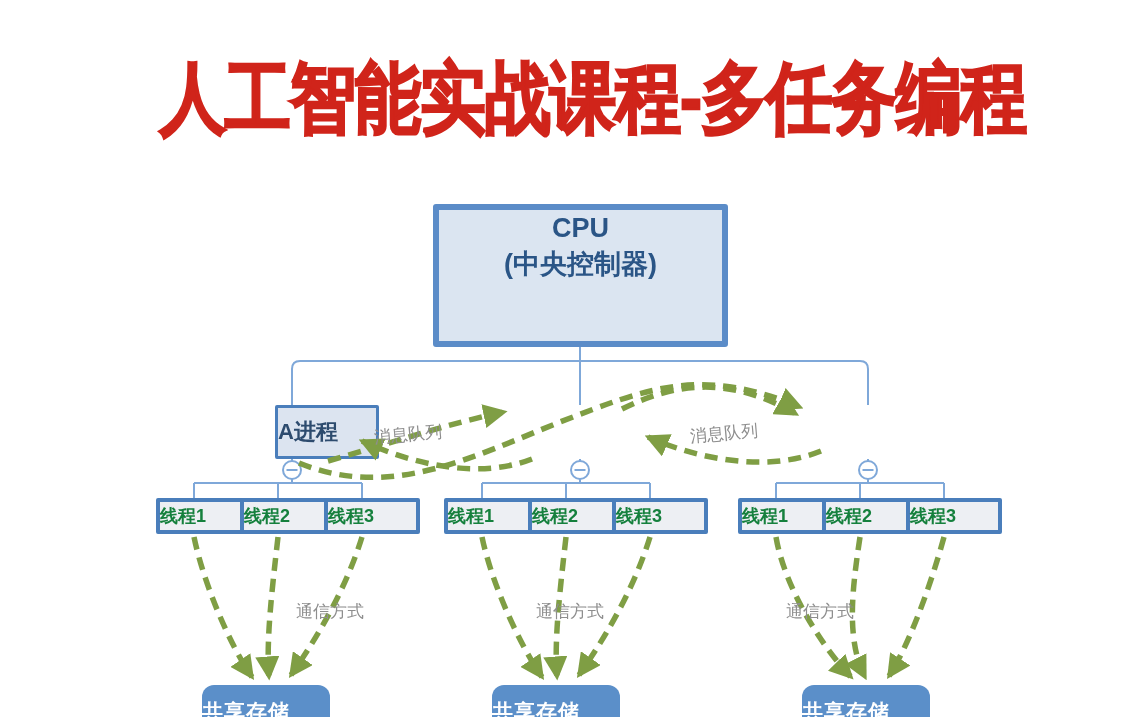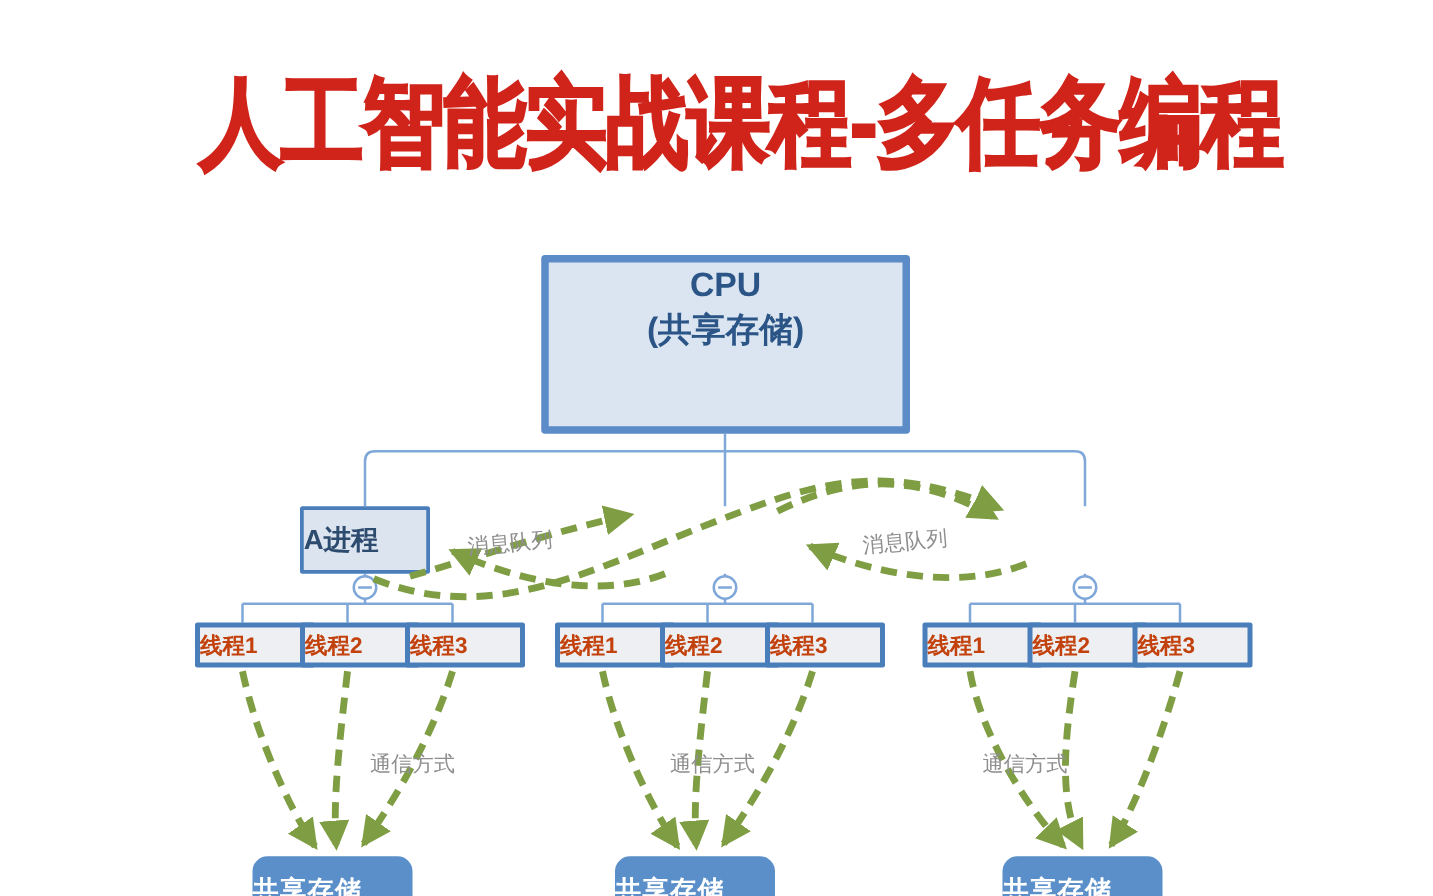--- a/index.html
+++ b/index.html
@@ -20,27 +20,27 @@
     box-sizing:border-box;text-align:center;
   }
   .cpu-box{
     left:433px;top:204px;width:295px;height:143px;
     background:#dbe5f1;border:6px solid #5b8cc8;border-radius:3px;
     flex-direction:column;color:#2a5586;font-weight:bold;font-size:27px;line-height:1.35;
   }
   .process-box{
     top:405px;width:104px;height:54px;
     background:#dce4f0;border:3px solid #4a7ebb;border-radius:2px;
-    color:#2d4b6e;font-weight:bold;font-size:22px;
+    color:#2d4b6e;font-weight:bold;font-size:22px;margin-left:35px;
   }
   .proc-a{left:240px;} .proc-b{left:528px;} .proc-c{left:816px;}
   .thread-box{
     top:498px;width:96px;height:36px;
     background:#edeff3;border:4px solid #4a7ebb;border-radius:2px;
-    color:#c2410c;font-weight:bold;font-size:18px;
+    color:#15803d;font-weight:bold;font-size:18px;
   }
   .storage-box{
     top:685px;width:128px;height:78px;
     background:#5b8fc9;border-radius:12px;
     color:#ffffff;font-weight:bold;font-size:21px;
     align-items:flex-start;padding-top:13px;letter-spacing:1px;
   }
   .stor-a{left:202px;} .stor-b{left:492px;} .stor-c{left:802px;}
   .gray-label{
     position:absolute;width:96px;text-align:center;
@@ -71,21 +71,21 @@
     </g>
     <g stroke="#7fa8d9" stroke-width="2">
       <path d="M286.5 470 H297.5"></path>
       <path d="M574.5 470 H585.5"></path>
       <path d="M862.5 470 H873.5"></path>
     </g>
   </svg>
 
   <div class="node cpu-box">
     <div>CPU</div>
-    <div>(共享存储)</div>
+    <div>(中央控制器)</div>
   </div>
 
   <div class="node process-box proc-a">A进程</div>
 
   <div class="node thread-box" style="left:156px">线程1</div>
   <div class="node thread-box" style="left:240px">线程2</div>
   <div class="node thread-box" style="left:324px">线程3</div>
 
   <div class="node thread-box" style="left:444px">线程1</div>
   <div class="node thread-box" style="left:528px">线程2</div>

